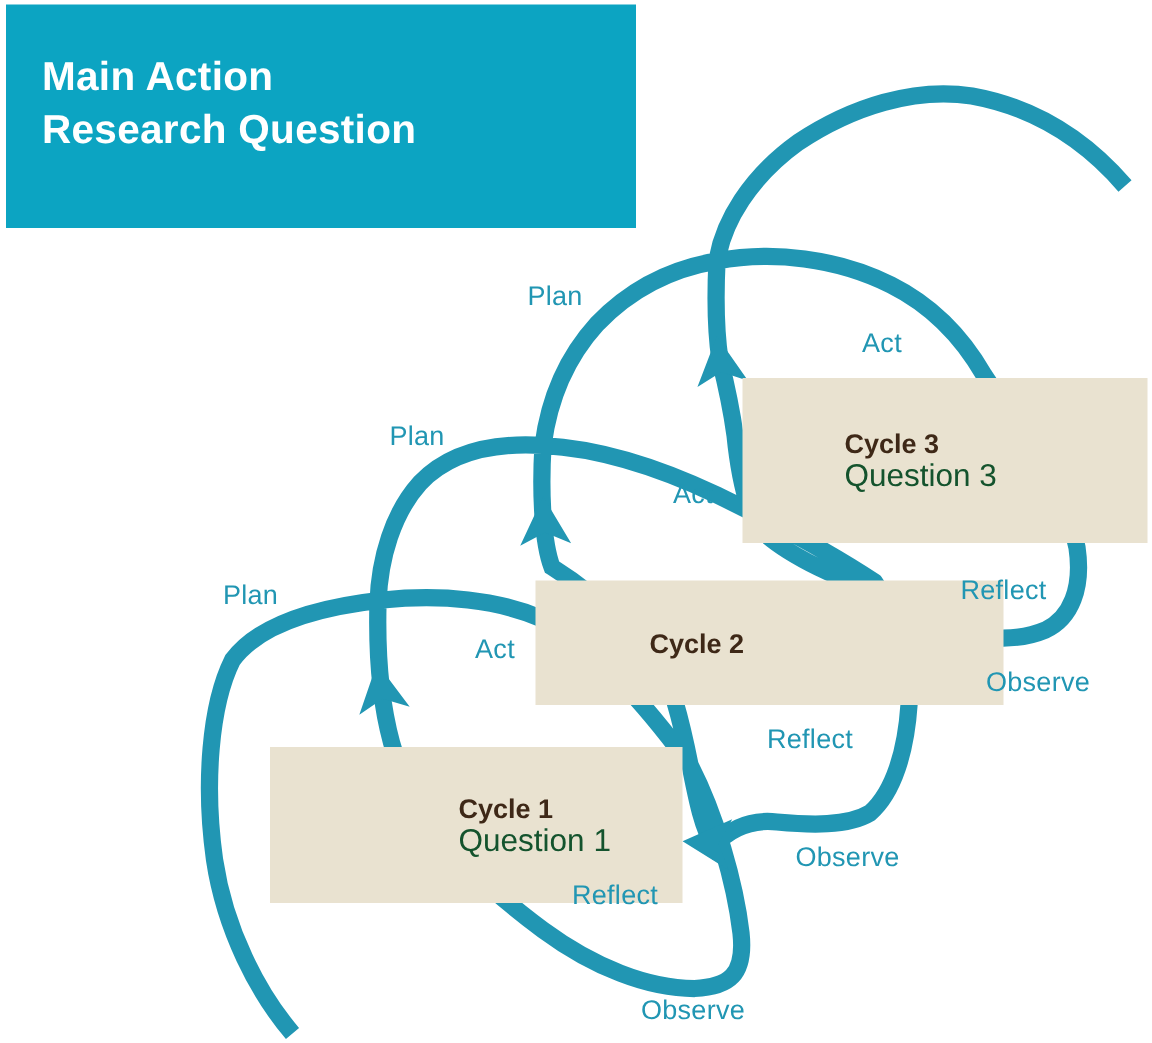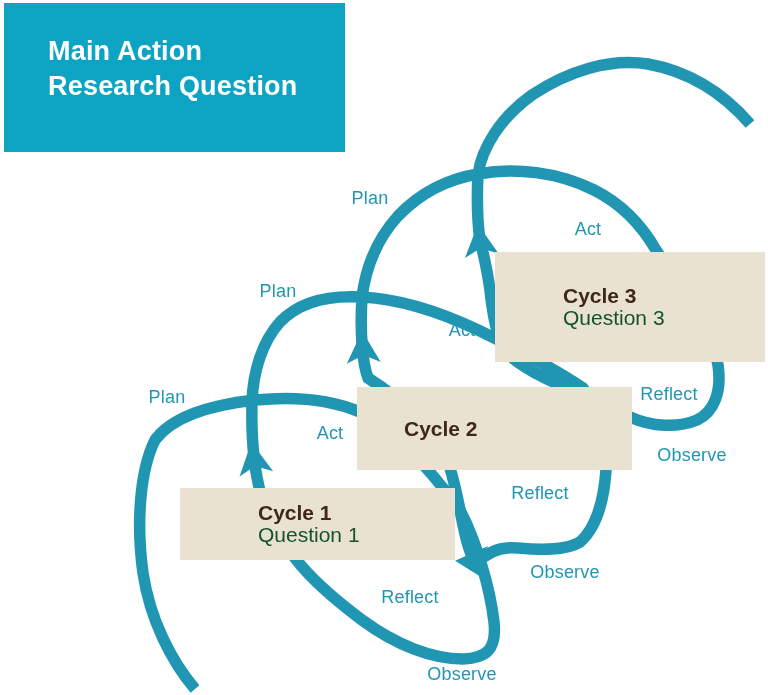--- a/index.html
+++ b/index.html
@@ -2,36 +2,36 @@
 <html><head>
 <meta charset="utf-8">
 <style>
   html,body{margin:0;padding:0;background:#ffffff;}
   #canvas{
     position:relative;width:768px;height:695px;background:#ffffff;
     overflow:hidden;font-family:"Liberation Sans",sans-serif;
   }
   #spiral-svg{position:absolute;left:0;top:0;width:768px;height:695px;}
   .header-block{
-    position:absolute;left:4px;top:3px;width:341px;height:149px;
-    background:#0ca4c2;box-sizing:border-box;padding:31px 0 0 44px;
+    position:absolute;left:4px;top:3px;width:420px;height:149px;
+    background:#0ca4c2;box-sizing:border-box;padding:31px 0 0 24px;
   }
   .header-block .title{
     color:#ffffff;font-weight:bold;font-size:27px;line-height:35px;
     letter-spacing:.2px;
   }
   .cycle-card{
     position:absolute;background:#e9e2d0;box-sizing:border-box;
     display:flex;align-items:center;
   }
-  #cycle-card-1{left:180px;top:488px;width:275px;height:72px;padding-left:78px;}
-  #cycle-card-2{left:357px;top:387px;width:275px;height:83px;padding-left:47px;}
+  #cycle-card-1{left:180px;top:498px;width:275px;height:104px;padding-left:78px;justify-content:center;}
+  #cycle-card-2{left:357px;top:387px;width:312px;height:83px;padding-left:76px;}
   #cycle-card-3{left:495px;top:252px;width:270px;height:110px;padding-left:68px;}
   .cycle-card .cycle-title{
-    font-weight:bold;font-size:21px;line-height:22px;color:#3e2817;
+    font-weight:bold;font-size:18px;line-height:22px;color:#3e2817;
   }
   .cycle-card .cycle-question{
     font-size:21px;line-height:22px;color:#14532d;
   }
   .phase-label{
     position:absolute;transform:translate(-50%,-50%);
     color:#2196b3;font-size:18px;white-space:nowrap;letter-spacing:.2px;
   }
   
   #lbl-plan-1{left:167px;top:397px;}   #lbl-act-1{left:330px;top:433px;}

